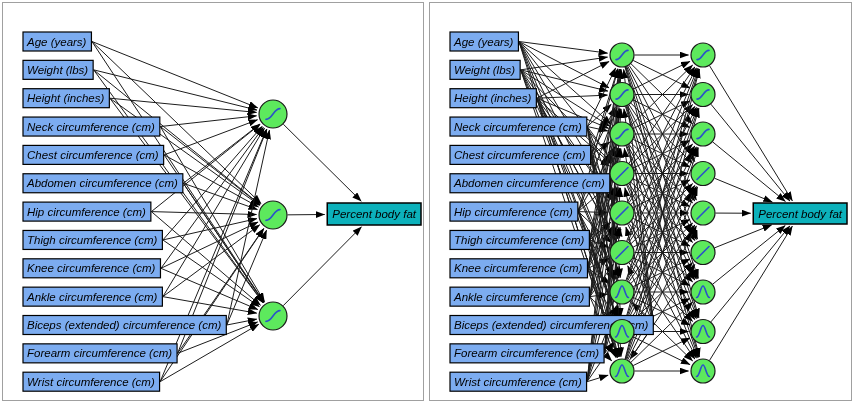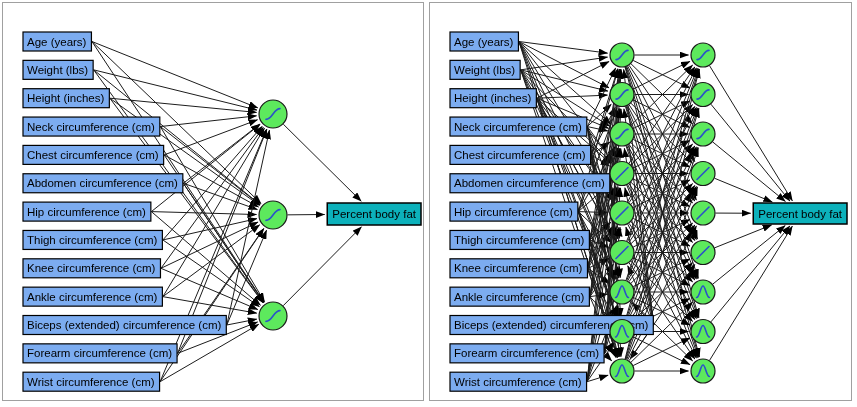--- a/index.html
+++ b/index.html
@@ -1,17 +1,17 @@
 <!DOCTYPE html>
 <html><head>
 <meta charset="utf-8">
 <style>
   html,body{margin:0;padding:0;background:#ffffff;}
   .canvas{position:relative;width:857px;height:407px;background:#ffffff;overflow:hidden;
-          font-family:"Liberation Sans",sans-serif;}
+          font-family:"Liberation Sans",sans-serif;font-style:italic;}
   .panel{position:absolute;top:2px;height:397px;background:#ffffff;
          border:1.5px solid #A0A0A0;}
   #panel0{left:2px;width:420px;}
   #panel1{left:429px;width:421px;}
   .panel svg{display:block;}
 </style>
 </head>
 <body>
 
 <div class="canvas">

